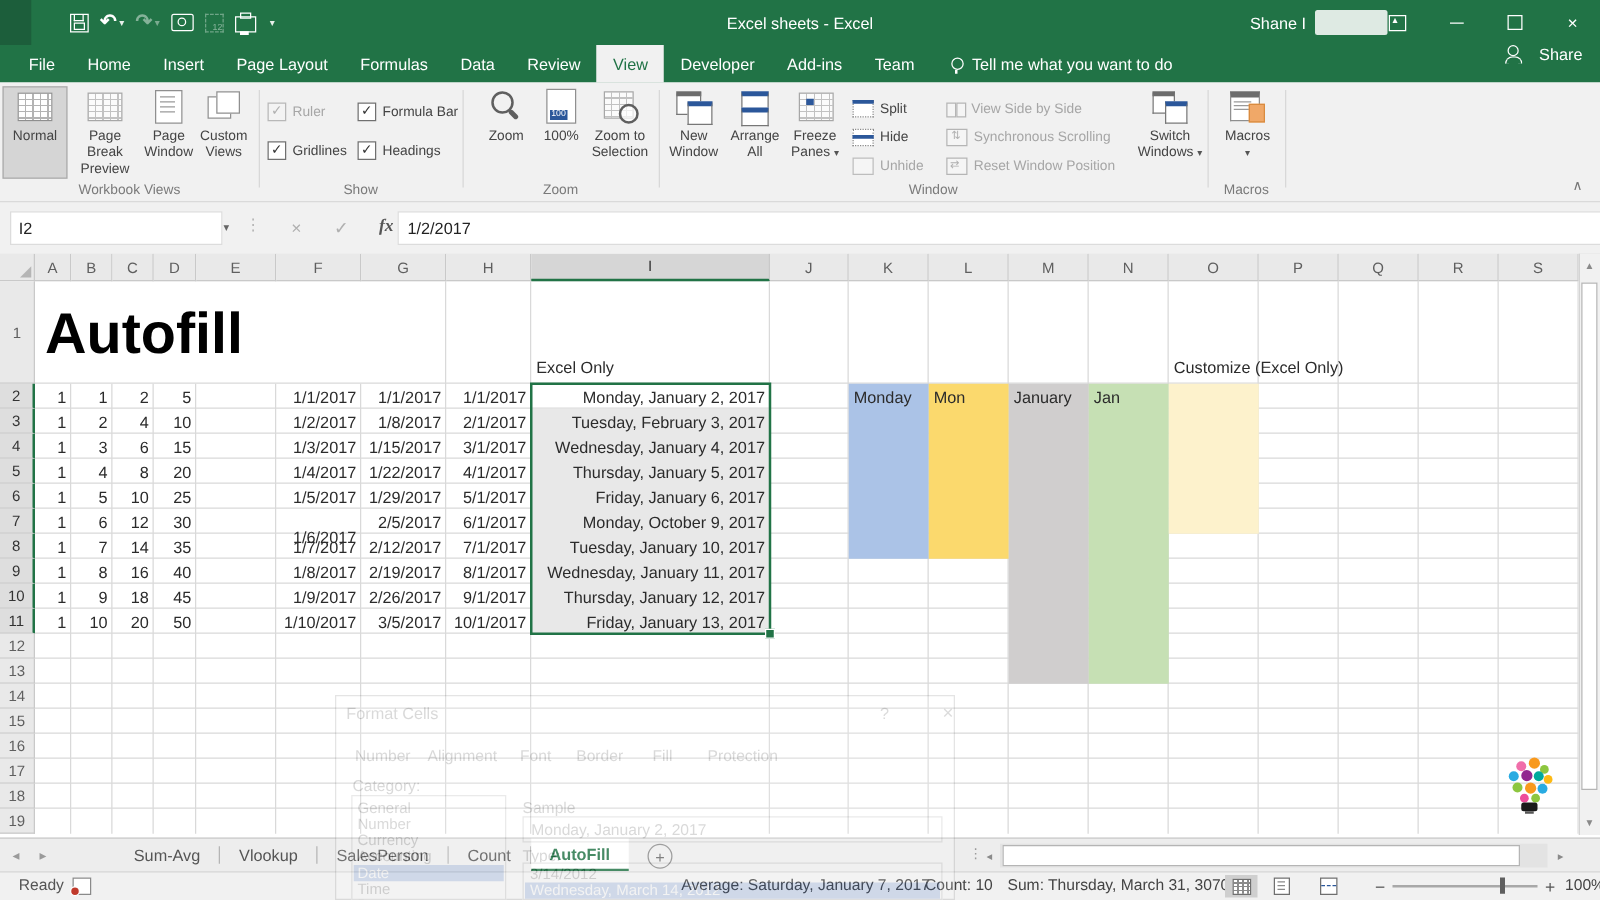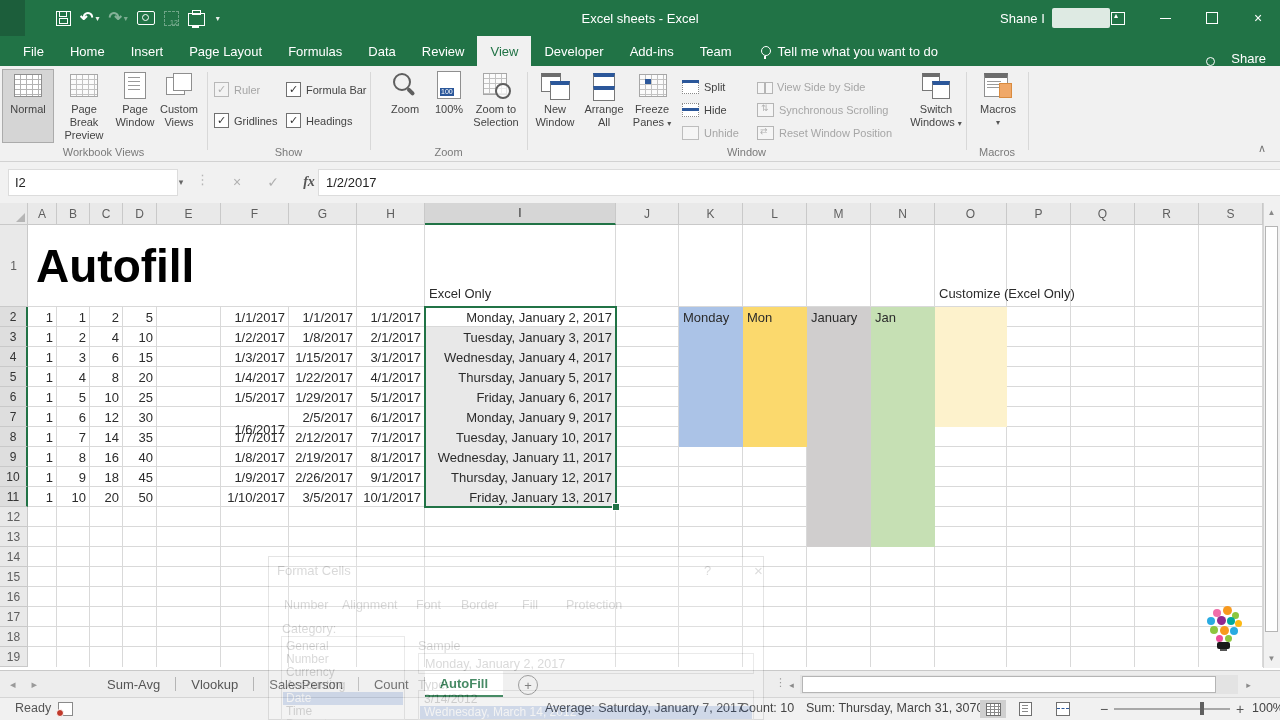--- a/index.html
+++ b/index.html
@@ -34,21 +34,21 @@
   .ico-print::before{content:"";position:absolute;left:3px;top:-4px;width:7px;height:3px;border:1.5px solid #fff;}
   .ico-print::after{content:"";position:absolute;left:3px;bottom:-3px;width:7px;height:3px;background:#fff;}
   
   .tabsrow{left:0;top:36px;width:1280px;height:30px;background:var(--g);display:flex;align-items:stretch;color:#fff;font-size:13px;}
   .rtabs{display:flex;margin-left:10px;}
   .rtab{padding:0 13px;display:flex;align-items:center;cursor:default;}
   .rtab.active{background:var(--ribbon);color:var(--g);}
   .tellme{display:flex;align-items:center;gap:7px;margin-left:16px;}
   .ico-bulb{width:8px;height:8px;border:1.5px solid #fff;border-radius:50%;position:relative;display:block;}
   .ico-bulb::after{content:"";position:absolute;left:2px;bottom:-4px;width:2px;height:3px;background:#fff;}
-  .share{position:absolute;right:14px;top:36px;height:30px;display:flex;align-items:flex-end;gap:16px;color:#fff;font-size:13px;}
+  .share{position:absolute;right:14px;top:36px;height:30px;display:flex;align-items:flex-start;gap:16px;color:#fff;font-size:13px;}
   .ico-person{width:7px;height:7px;border:1.5px solid #fff;border-radius:50%;position:relative;display:block;}
   .ico-person::after{content:"";position:absolute;left:-3px;top:8px;width:12px;height:5px;border:1.5px solid #fff;border-bottom:none;border-radius:6px 6px 0 0;}
   
   .ribbon{left:0;top:66px;width:1280px;height:95px;background:var(--ribbon);border-bottom:1px solid #d2d2d2;}
   .rsep{position:absolute;top:6px;width:1px;height:78px;background:#d8d8d8;}
   .glabel{position:absolute;bottom:3px;font-size:11px;color:#7a7a7a;text-align:center;}
   .bigbtn{position:absolute;display:flex;flex-direction:column;align-items:center;font-size:11px;line-height:13px;color:#444;text-align:center;}
   .bigbtn .bicon{height:30px;display:flex;align-items:center;justify-content:center;margin-bottom:3px;}
   .bigbtn.sel{background:#d5d5d5;border:1px solid #ababab;}
   .smbtn{position:absolute;display:flex;align-items:center;gap:5px;font-size:11px;color:#444;height:18px;}
@@ -572,25 +572,25 @@
     <div class="cell r" style="left: 357px; top: 124px; width: 68px; height: 20px;">2/1/2017</div>
     <div class="cell r" style="left: 357px; top: 144px; width: 68px; height: 20px;">3/1/2017</div>
     <div class="cell r" style="left: 357px; top: 164px; width: 68px; height: 20px; text-align: center;">4/1/2017</div>
     <div class="cell r" style="left: 357px; top: 184px; width: 68px; height: 20px;">5/1/2017</div>
     <div class="cell r" style="left: 357px; top: 204px; width: 68px; height: 20px;">6/1/2017</div>
     <div class="cell r" style="left: 357px; top: 224px; width: 68px; height: 20px;">7/1/2017</div>
     <div class="cell r" style="left: 357px; top: 244px; width: 68px; height: 20px;">8/1/2017</div>
     <div class="cell r" style="left: 357px; top: 264px; width: 68px; height: 20px;">9/1/2017</div>
     <div class="cell r" style="left: 357px; top: 284px; width: 68px; height: 20px;">10/1/2017</div>
     <div class="cell r" style="left: 425px; top: 104px; width: 191px; height: 20px;">Monday, January 2, 2017</div>
-    <div class="cell r" style="left: 425px; top: 124px; width: 191px; height: 20px;">Tuesday, January 3, 2017</div>
+    <div class="cell r" style="left: 425px; top: 124px; width: 191px; height: 20px;">Tuesday, February 3, 2017</div>
     <div class="cell r" style="left: 425px; top: 144px; width: 191px; height: 20px; padding-left: 14px;">Wednesday, January 4, 2017</div>
     <div class="cell r" style="left: 425px; top: 164px; width: 191px; height: 20px;">Thursday, January 5, 2017</div>
     <div class="cell r" style="left: 425px; top: 184px; width: 191px; height: 20px;">Friday, January 6, 2017</div>
-    <div class="cell r" style="left: 425px; top: 204px; width: 191px; height: 20px;">Monday, January 9, 2017</div>
+    <div class="cell r" style="left: 425px; top: 204px; width: 191px; height: 20px;">Monday, October 9, 2017</div>
     <div class="cell r" style="left: 425px; top: 224px; width: 191px; height: 20px;">Tuesday, January 10, 2017</div>
     <div class="cell r" style="left: 425px; top: 244px; width: 191px; height: 20px;">Wednesday, January 11, 2017</div>
     <div class="cell r" style="left: 425px; top: 264px; width: 191px; height: 20px;">Thursday, January 12, 2017</div>
     <div class="cell r" style="left: 425px; top: 284px; width: 191px; height: 20px;">Friday, January 13, 2017</div>
     <div class="cell" style="left: 679px; top: 104px; width: 64px; height: 20px;">Monday</div>
     <div class="cell" style="left: 743px; top: 104px; width: 64px; height: 20px;">Mon</div>
     <div class="cell" style="left: 807px; top: 104px; width: 64px; height: 20px;">January</div>
     <div class="cell" style="left: 871px; top: 104px; width: 80px; height: 20px;">Jan</div>
     <div class="selborder" style="left: 424px; top: 103px; width: 193px; height: 202px;"></div>
     <div class="selhandle" style="left: 612px; top: 300px;"></div>

